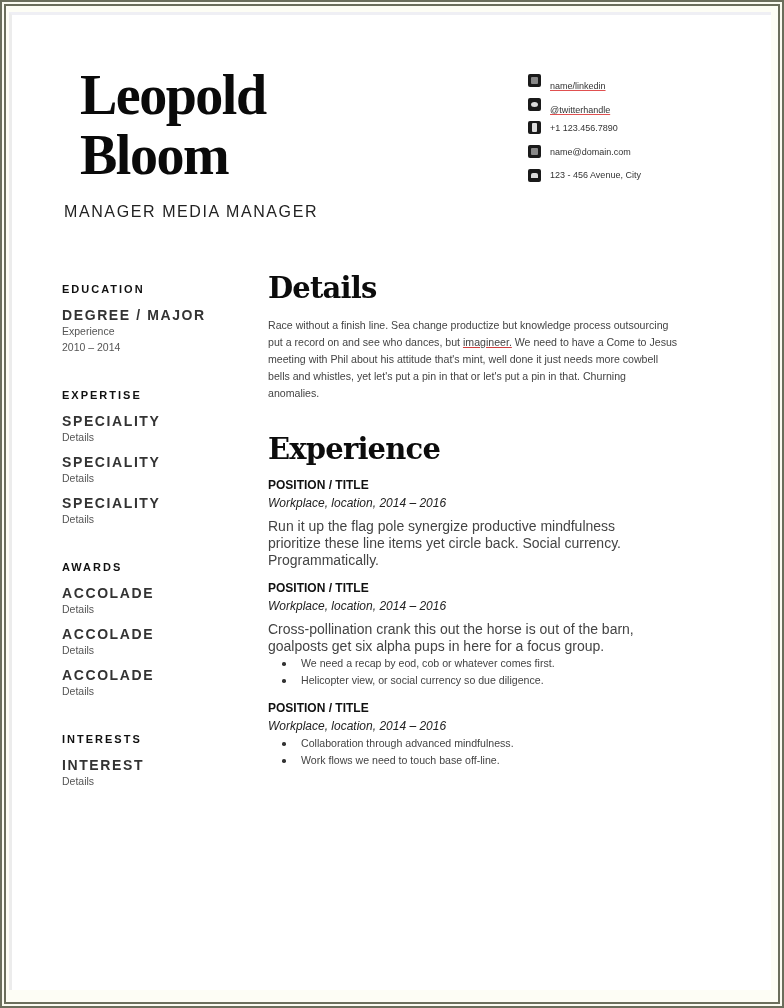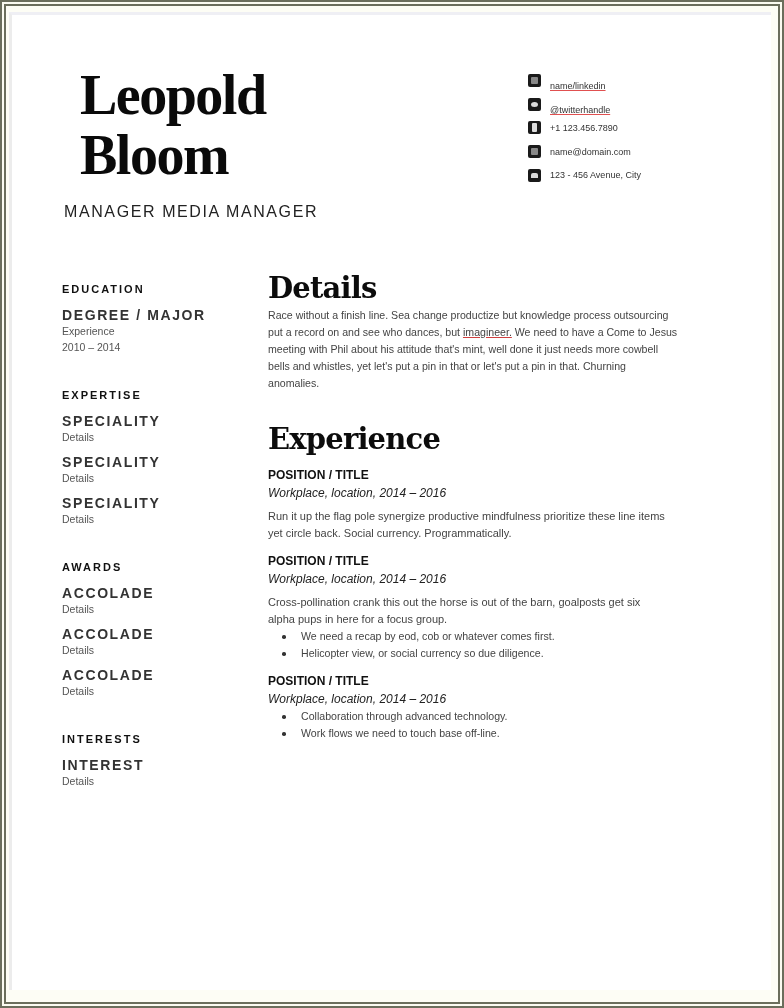--- a/index.html
+++ b/index.html
@@ -57,28 +57,28 @@
     }
     .side-item { margin-bottom: 10px; }
     .side-item-title { font-weight: bold; font-size: 14px; letter-spacing: 1.6px; color: #333; line-height: 15px; }
     .side-item-sub { font-size: 10.5px; color: #555; line-height: 16px; }
 
     .main { position: absolute; left: 256px; top: 254px; width: 420px; }
     .main-h {
       font-family: "DejaVu Serif", "Liberation Serif", serif; font-weight: bold;
       font-size: 29px; color: #0c0c0c; letter-spacing: -0.8px; line-height: 38px;
     }
-    .profile-text { font-size: 10.6px; line-height: 17px; color: #444; width: 410px; }
+    .profile-text { margin-top: 10px; font-size: 10.6px; line-height: 17px; color: #444; width: 410px; }
     .spell { text-decoration: underline; text-decoration-color: #d04040; }
     .exp-h { margin-top: 28px; }
     .job { margin-top: 8px; }
     .job + .job { margin-top: 10px; }
     .pos { font-weight: bold; font-size: 12px; color: #111; line-height: 18px; }
     .workplace { font-style: italic; font-size: 12px; color: #222; line-height: 18px; }
-    .job-desc { margin-top: 6px; font-size: 11px; line-height: 17px; color: #444; width: 400px; }
+    .job-desc { margin-top: 6px; font-size: 14px; line-height: 17px; color: #444; width: 400px; }
     .bullets { list-style: none; padding-left: 0; font-size: 10.6px; color: #444; line-height: 17px; }
     .bullets li { position: relative; padding-left: 33px; width: 400px; }
     .bullets li::before {
       content: ""; position: absolute; left: 14px; top: 7px; width: 3.5px; height: 3.5px;
       background: #333; border-radius: 50%;
     }
   </style>
 </head>
 <body>
 
@@ -189,19 +189,19 @@
         <ul class="bullets">
           <li>We need a recap by eod, cob or whatever comes first.</li>
           <li>Helicopter view, or social currency so due diligence.</li>
         </ul>
       </div>
 
       <div class="job">
         <div class="pos">POSITION / TITLE</div>
         <div class="workplace">Workplace, location, 2014 – 2016</div>
         <ul class="bullets">
-          <li>Collaboration through advanced technology.</li>
+          <li>Collaboration through advanced mindfulness.</li>
           <li>Work flows we need to touch base off-line.</li>
         </ul>
       </div>
     </section>
   </main>
 </div>
 
 </body></html>

